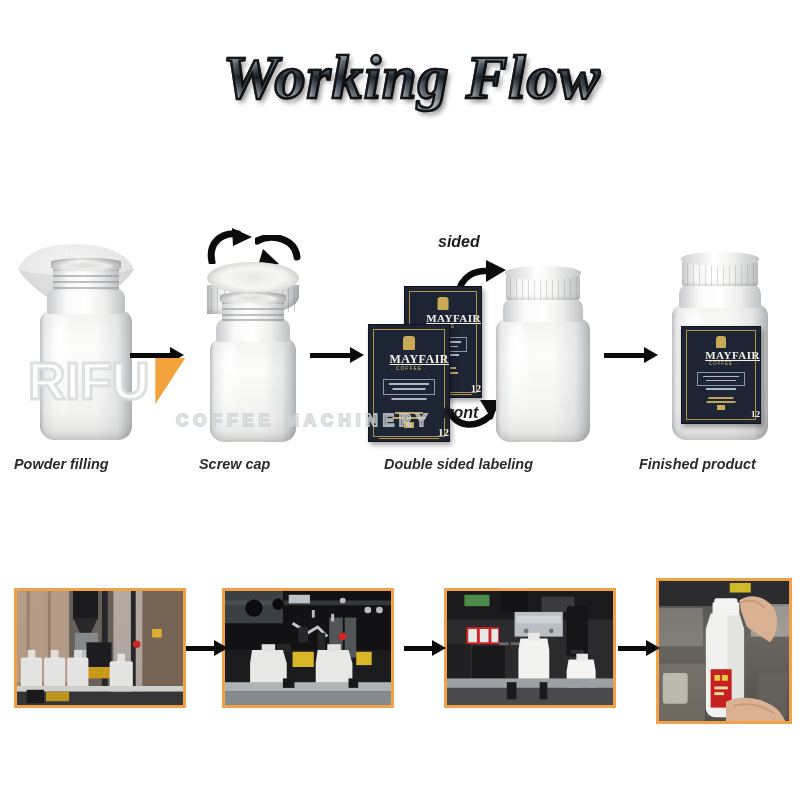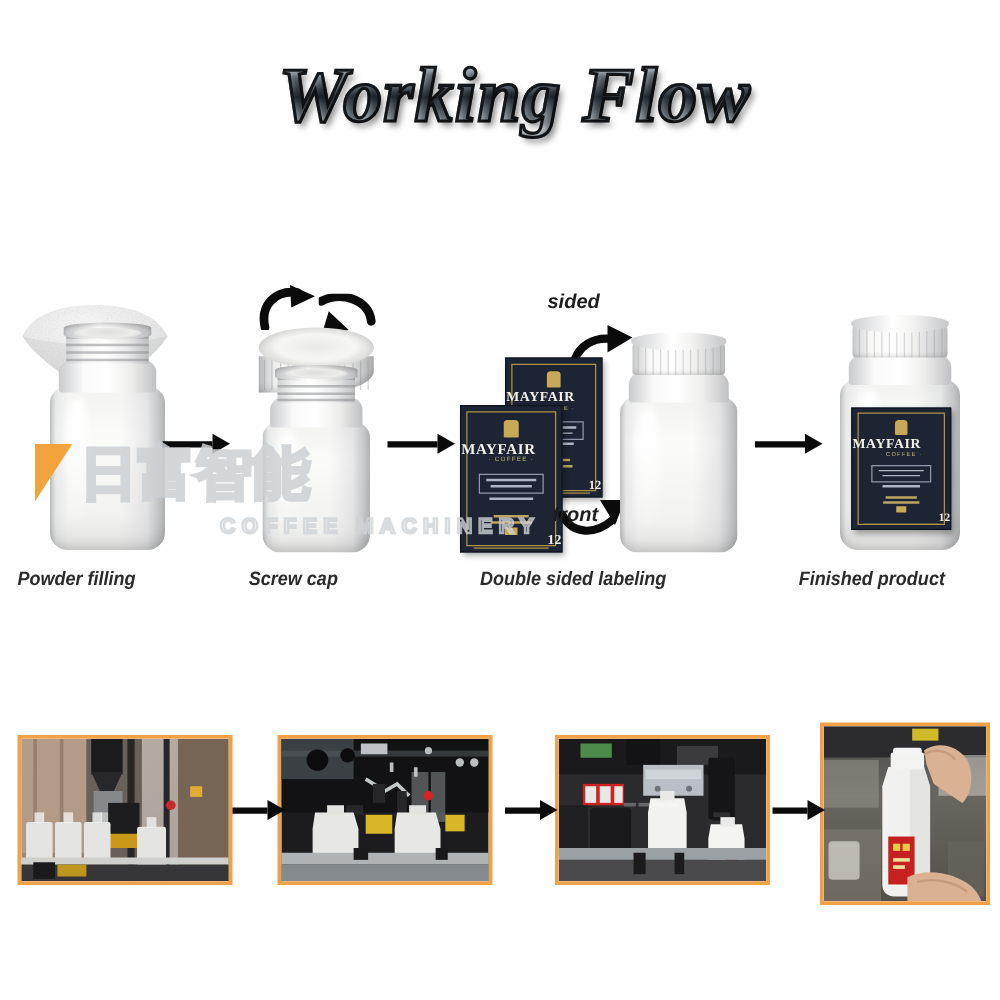--- a/index.html
+++ b/index.html
@@ -139,23 +139,23 @@
   .mlabel .inner{
     position:absolute;left:5.5%;top:3.5%;width:89%;height:93%;
     border:1px solid #b09349;
     box-sizing:border-box;
   }
   .mlabel .logo{
     position:absolute;left:50%;transform:translateX(-50%);
     background:#c7a957;
   }
   .mlabel .brand{
-    position:absolute;left:0;width:100%;text-align:left;
+    position:absolute;left:0;width:100%;text-align:right;
     font-family:"Liberation Serif", serif;font-weight:bold;
-    color:#f3f1ea;letter-spacing:.5px;
+    color:#f3f1ea;letter-spacing:.5px;text-decoration:underline;
   }
   .mlabel .sub{
     position:absolute;left:0;width:100%;text-align:center;
     font-family:"Liberation Sans", sans-serif;
     color:#cbb978;letter-spacing:1px;
   }
   .mlabel .box{
     position:absolute;left:50%;transform:translateX(-50%);
     border:1px solid #8e98ac;
   }
@@ -413,22 +413,22 @@
       <div class="ln gold" style="top:70px;width:25px;height:1.8px"></div>
       <div class="ln gold" style="top:74px;width:29px;height:1.8px"></div>
       <div class="logo" style="top:78px;width:8px;height:5px;"></div>
       <div class="size" style="top:82px;font-size:9px;">12</div>
       <div class="botline" style="top:92px;"></div>
     </div>
   </div>
 
   <div class="wm">
     <div class="wm-row">
+      <span class="wm-letter">RIFU</span>
       <span class="wm-tri" style="clip-path:polygon(0 0,100% 0,0 100%);"></span>
-      <span class="wm-cn">日富智能</span>
     </div>
     <div class="wm-sub">COFFEE MACHINERY</div>
   </div>
 
   <div class="step-label" style="left:14px;top:455px;">Powder filling</div>
   <div class="step-label" style="left:199px;top:455px;">Screw cap</div>
   <div class="step-label" style="left:384px;top:455px;">Double sided labeling</div>
   <div class="step-label" style="left:639px;top:455px;">Finished product</div>
 
   <div class="photo" style="left:14px;top:588px;width:172px;height:120px;">

